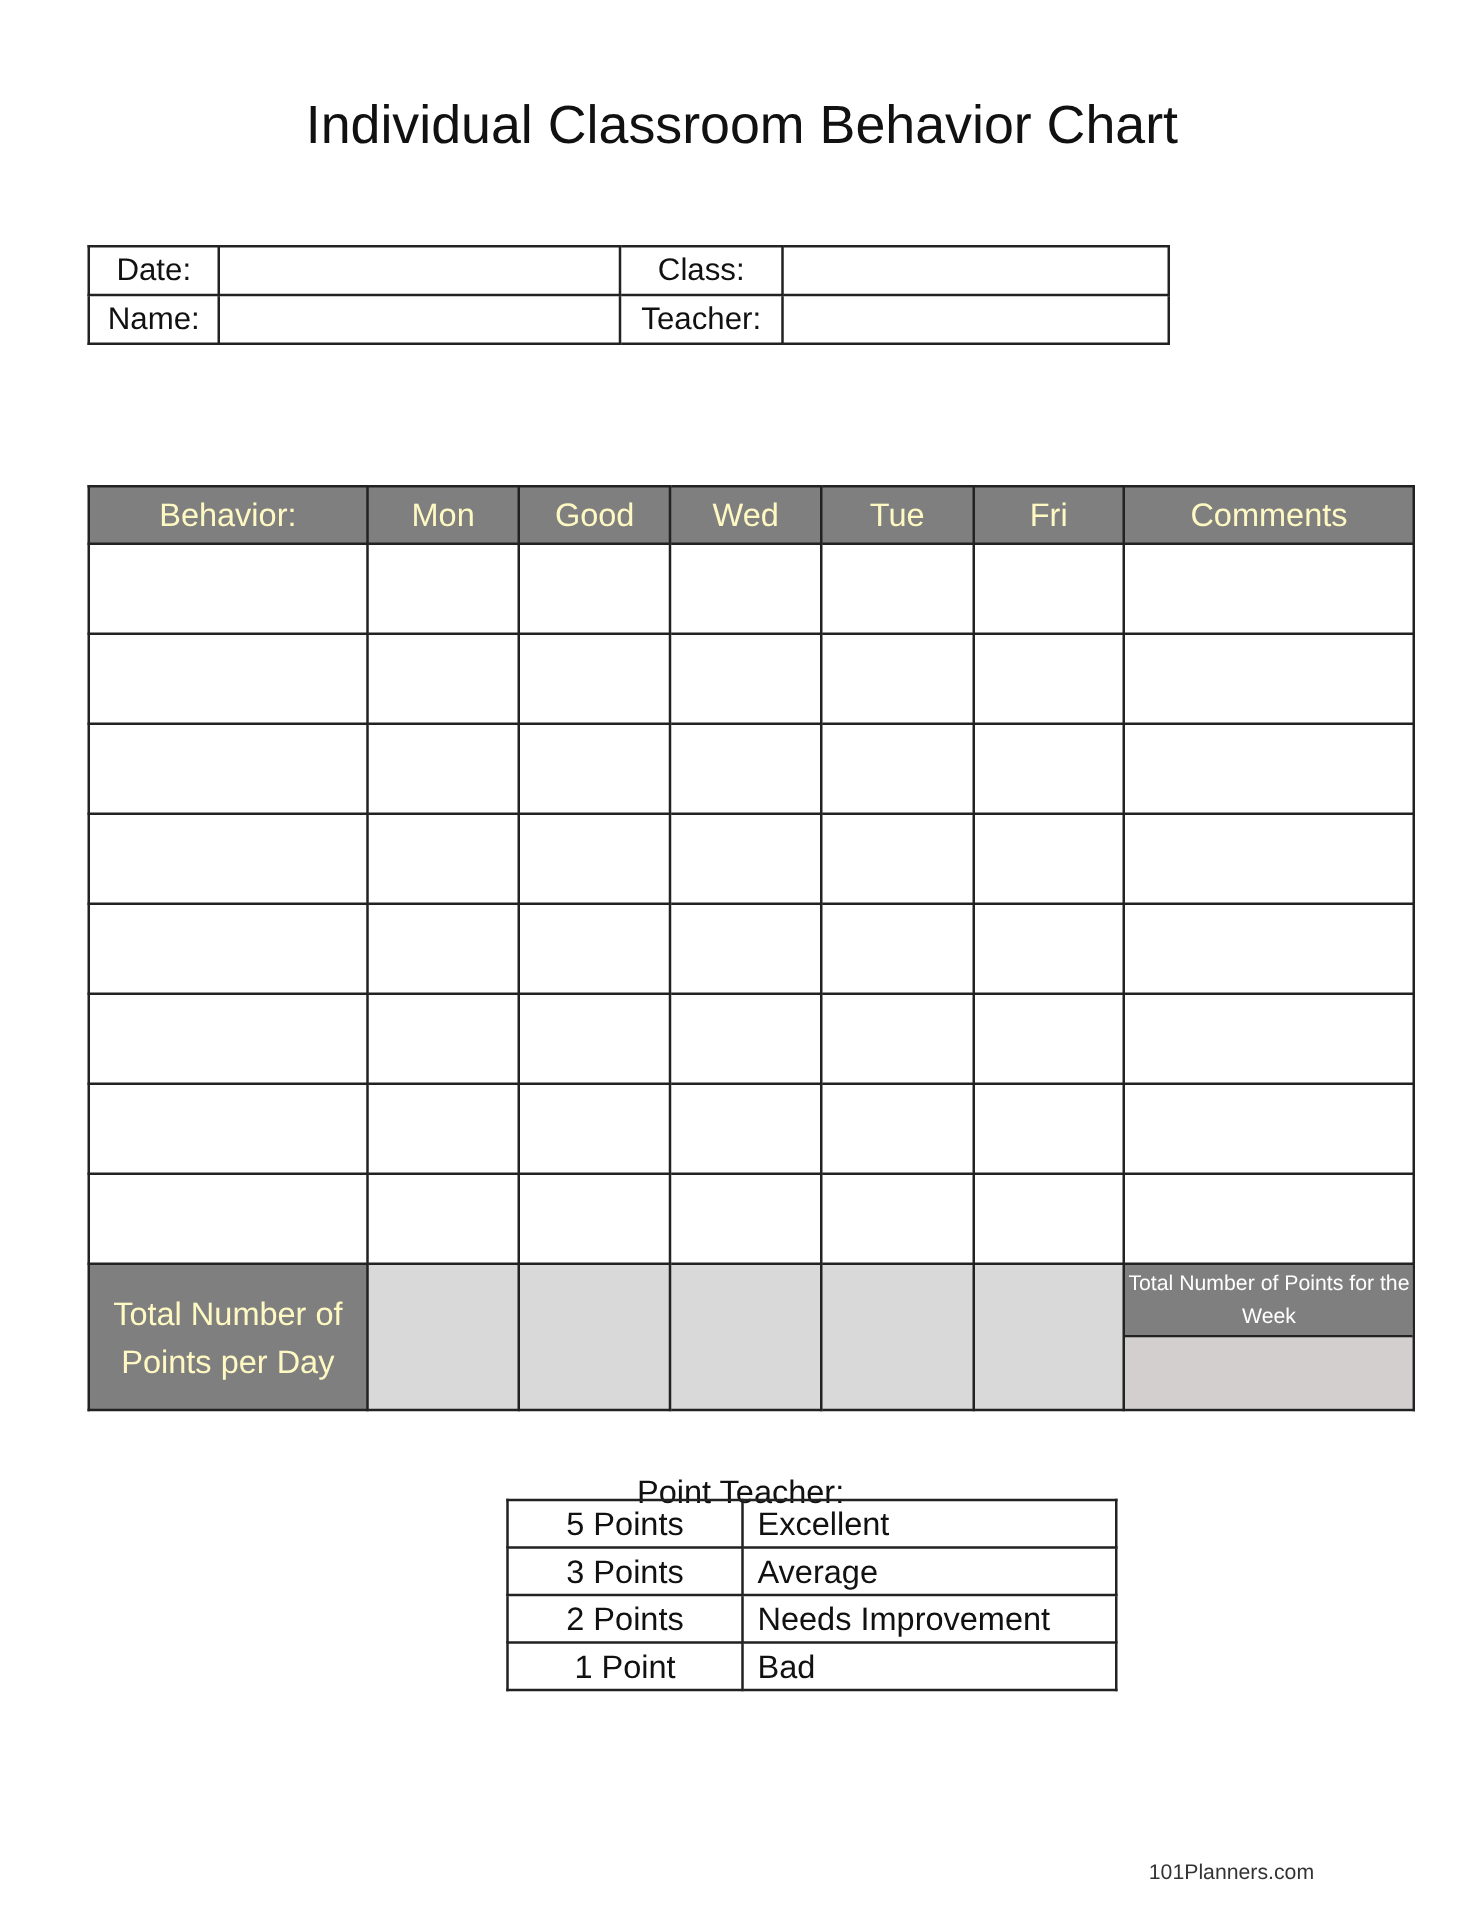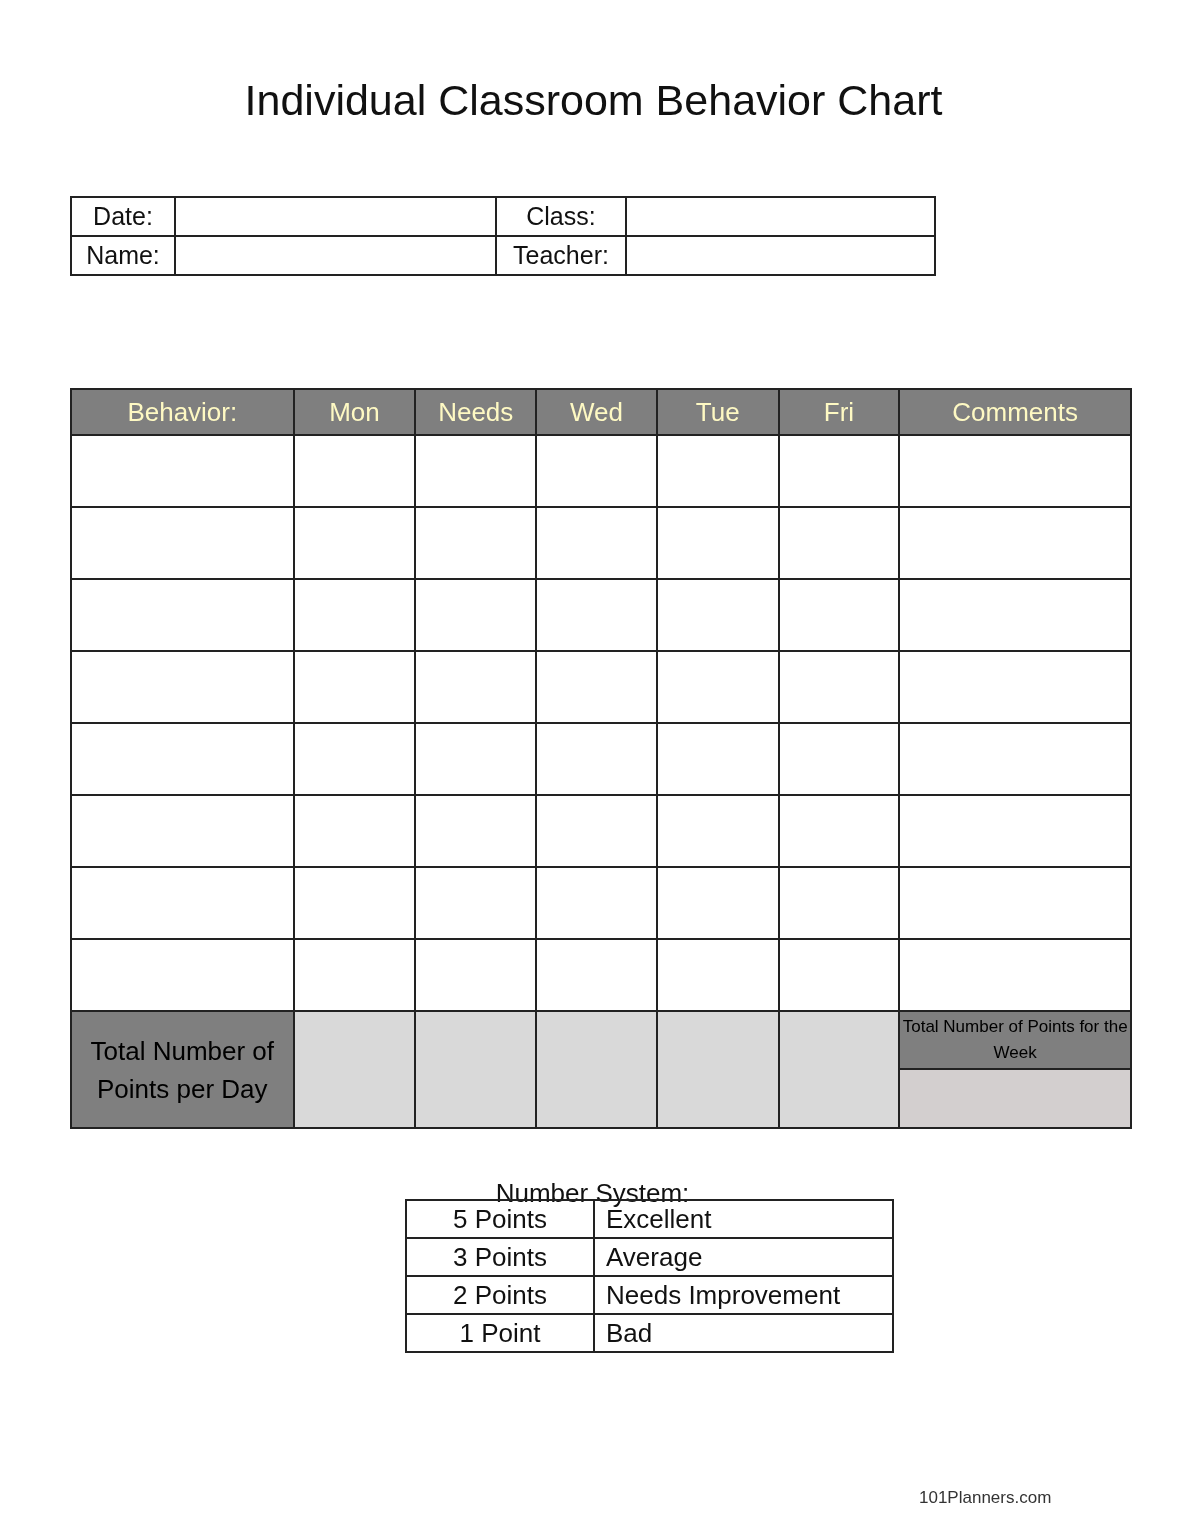--- a/index.html
+++ b/index.html
@@ -6,24 +6,24 @@
   body { width:1187px; height:1536px; position:relative; font-family:"Liberation Sans", sans-serif; color:#111; overflow:hidden; }
   .title { position:absolute; left:0; width:1187px; top:76px; text-align:center; font-size:43px; color:#111; }
   table { border-collapse:collapse; position:absolute; }
   td, th { border:2px solid #222; padding:0; }
   .info { left:70px; top:196px; width:866px; }
   .info td { height:37px; font-size:25px; }
   .info .lbl { text-align:center; }
   .chart { left:70px; top:388px; width:1062px; }
   .chart th { background:#7f7f7f; color:#fef9c3; font-weight:normal; font-size:26px; height:44px; }
   .chart td.cell { height:70px; background:#fff; }
-  .chart td.tot-label { background:#7f7f7f; color:#000000; font-size:26px; text-align:center; line-height:38px; height:113px; }
+  .chart td.tot-label { background:#7f7f7f; color:#fef9c3; font-size:26px; text-align:center; line-height:38px; height:113px; }
   .chart td.tot { background:#d9d9d9; }
   .week-wrap { padding:0; vertical-align:top; }
-  .week-label { background:#7f7f7f; color:#000000; font-size:17px; text-align:center; line-height:26px; height:54px; padding-top:2px; border-bottom:2px solid #222; }
+  .week-label { background:#7f7f7f; color:#ffffff; font-size:17px; text-align:center; line-height:26px; height:54px; padding-top:2px; border-bottom:2px solid #222; }
   .week-value { background:#d3cfcf; height:57px; }
   .ps-title { position:absolute; left:0; width:1187px; top:1178px; text-align:center; font-size:26px; padding-left:0; }
   .ps-title span { position:relative; left:-1px; }
   .points { left:405px; top:1199px; width:489px; }
   .points td { height:36px; font-size:26px; }
   .points td.p { width:186px; text-align:center; }
   .points td.d { padding-left:11px; }
   .footer { position:absolute; left:919px; top:1488px; font-size:17px; color:#333; }
 </style>
 </head>
@@ -61,21 +61,21 @@
       <col style="width:121px">
       <col style="width:121px">
     <col style="width:122px">
       <col style="width:121px">
       <col style="width:232px">
   </colgroup>
   <thead>
     <tr>
       <th>Behavior:</th>
       <th>Mon</th>
-      <th>Needs</th>
+      <th>Good</th>
       <th>Wed</th>
       <th>Tue</th>
       <th>Fri</th>
       <th>Comments</th>
     </tr>
   </thead>
   <tbody id="chart-body">
       <tr>
         <td class="cell"></td>
         <td class="cell"></td>
@@ -158,21 +158,21 @@
       <td class="tot"></td>
       <td class="tot"></td>
       <td class="week-wrap">
         <div class="week-label">Total Number of Points for the Week</div>
         <div class="week-value"></div>
       </td>
     </tr>
   </tfoot>
 </table>
 
-<div class="ps-title"><span>Number System:</span></div>
+<div class="ps-title"><span>Point Teacher:</span></div>
 
 <table class="points">
   <tbody id="points-body">
       <tr>
         <td class="p">5 Points</td>
         <td class="d">Excellent</td>
       </tr>
       <tr>
         <td class="p">3 Points</td>
         <td class="d">Average</td>

